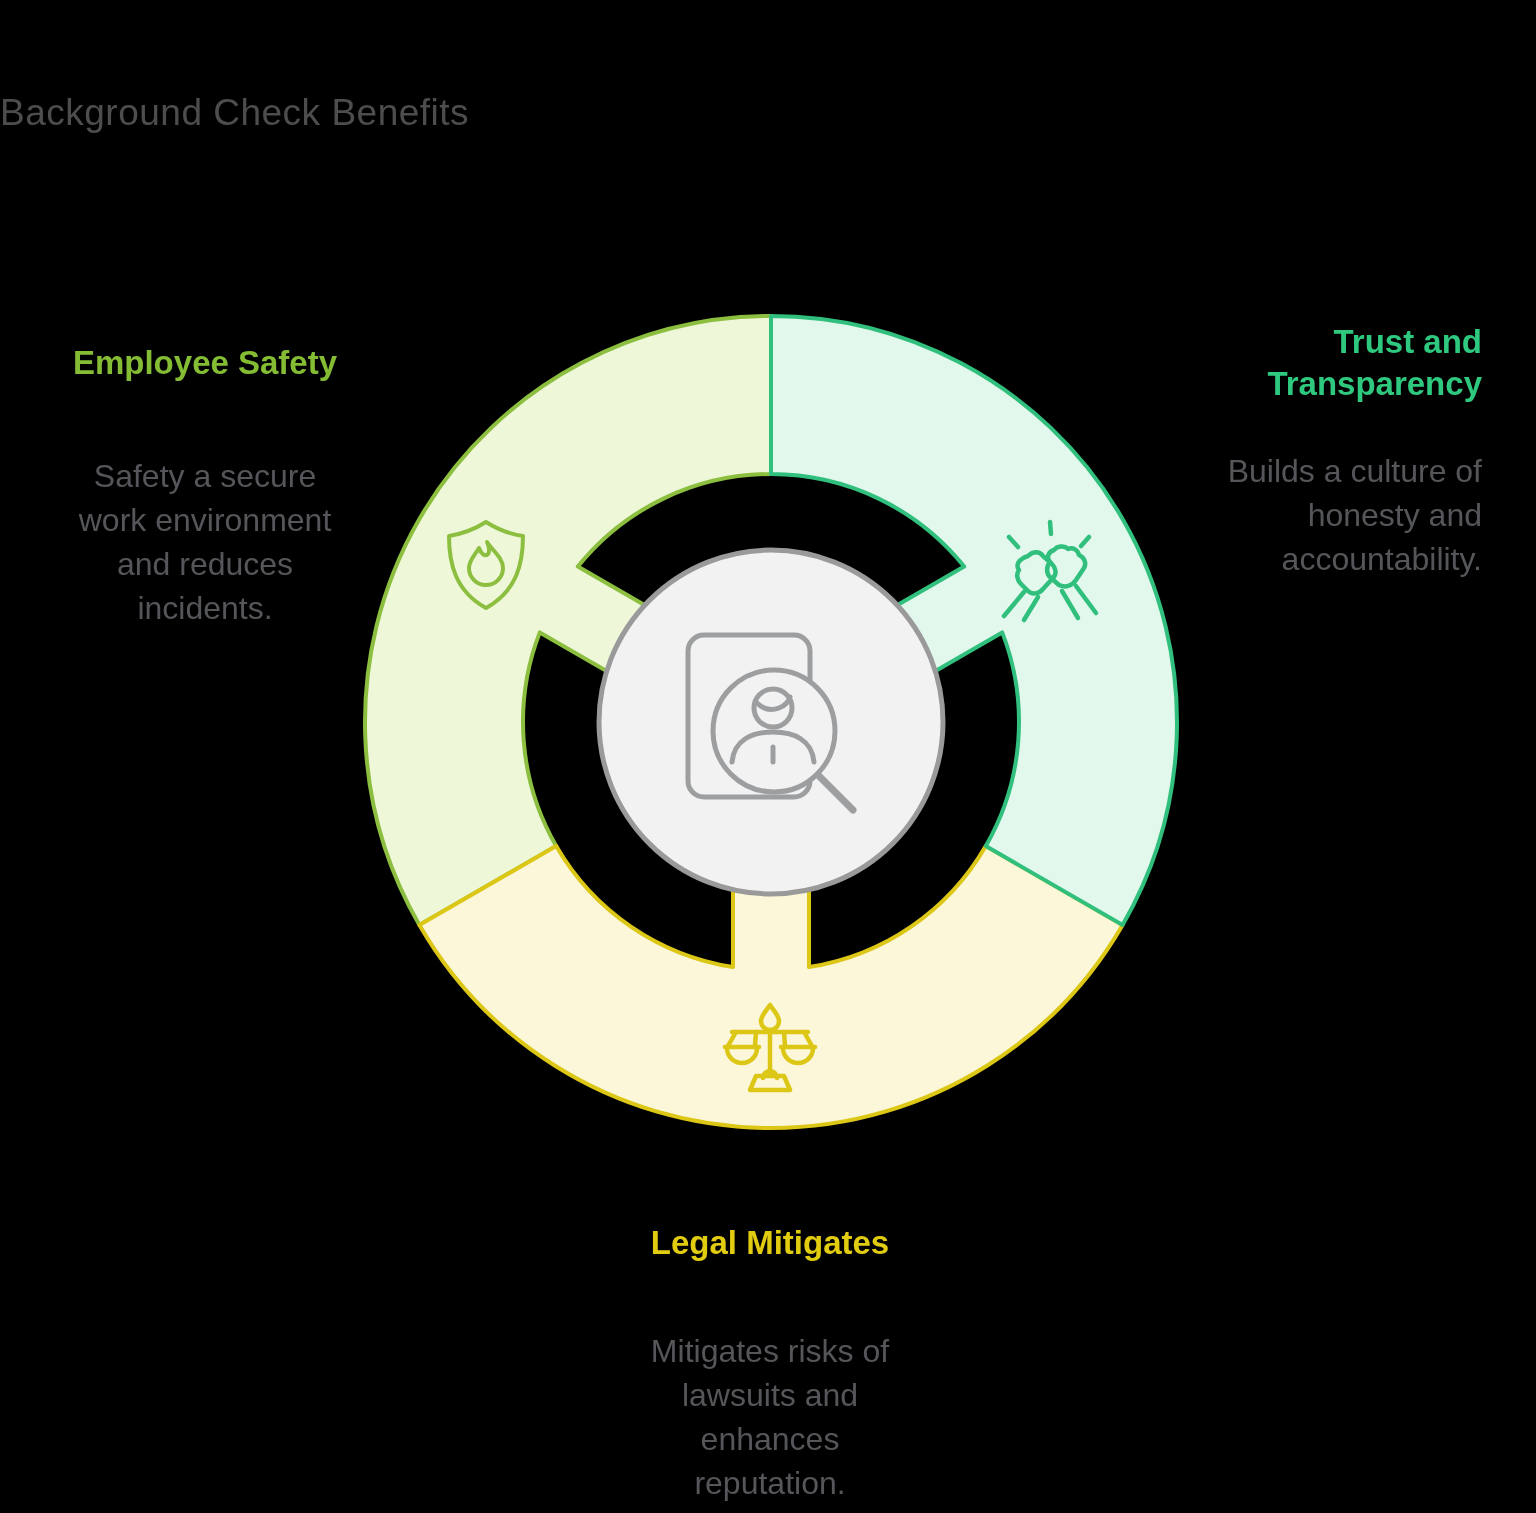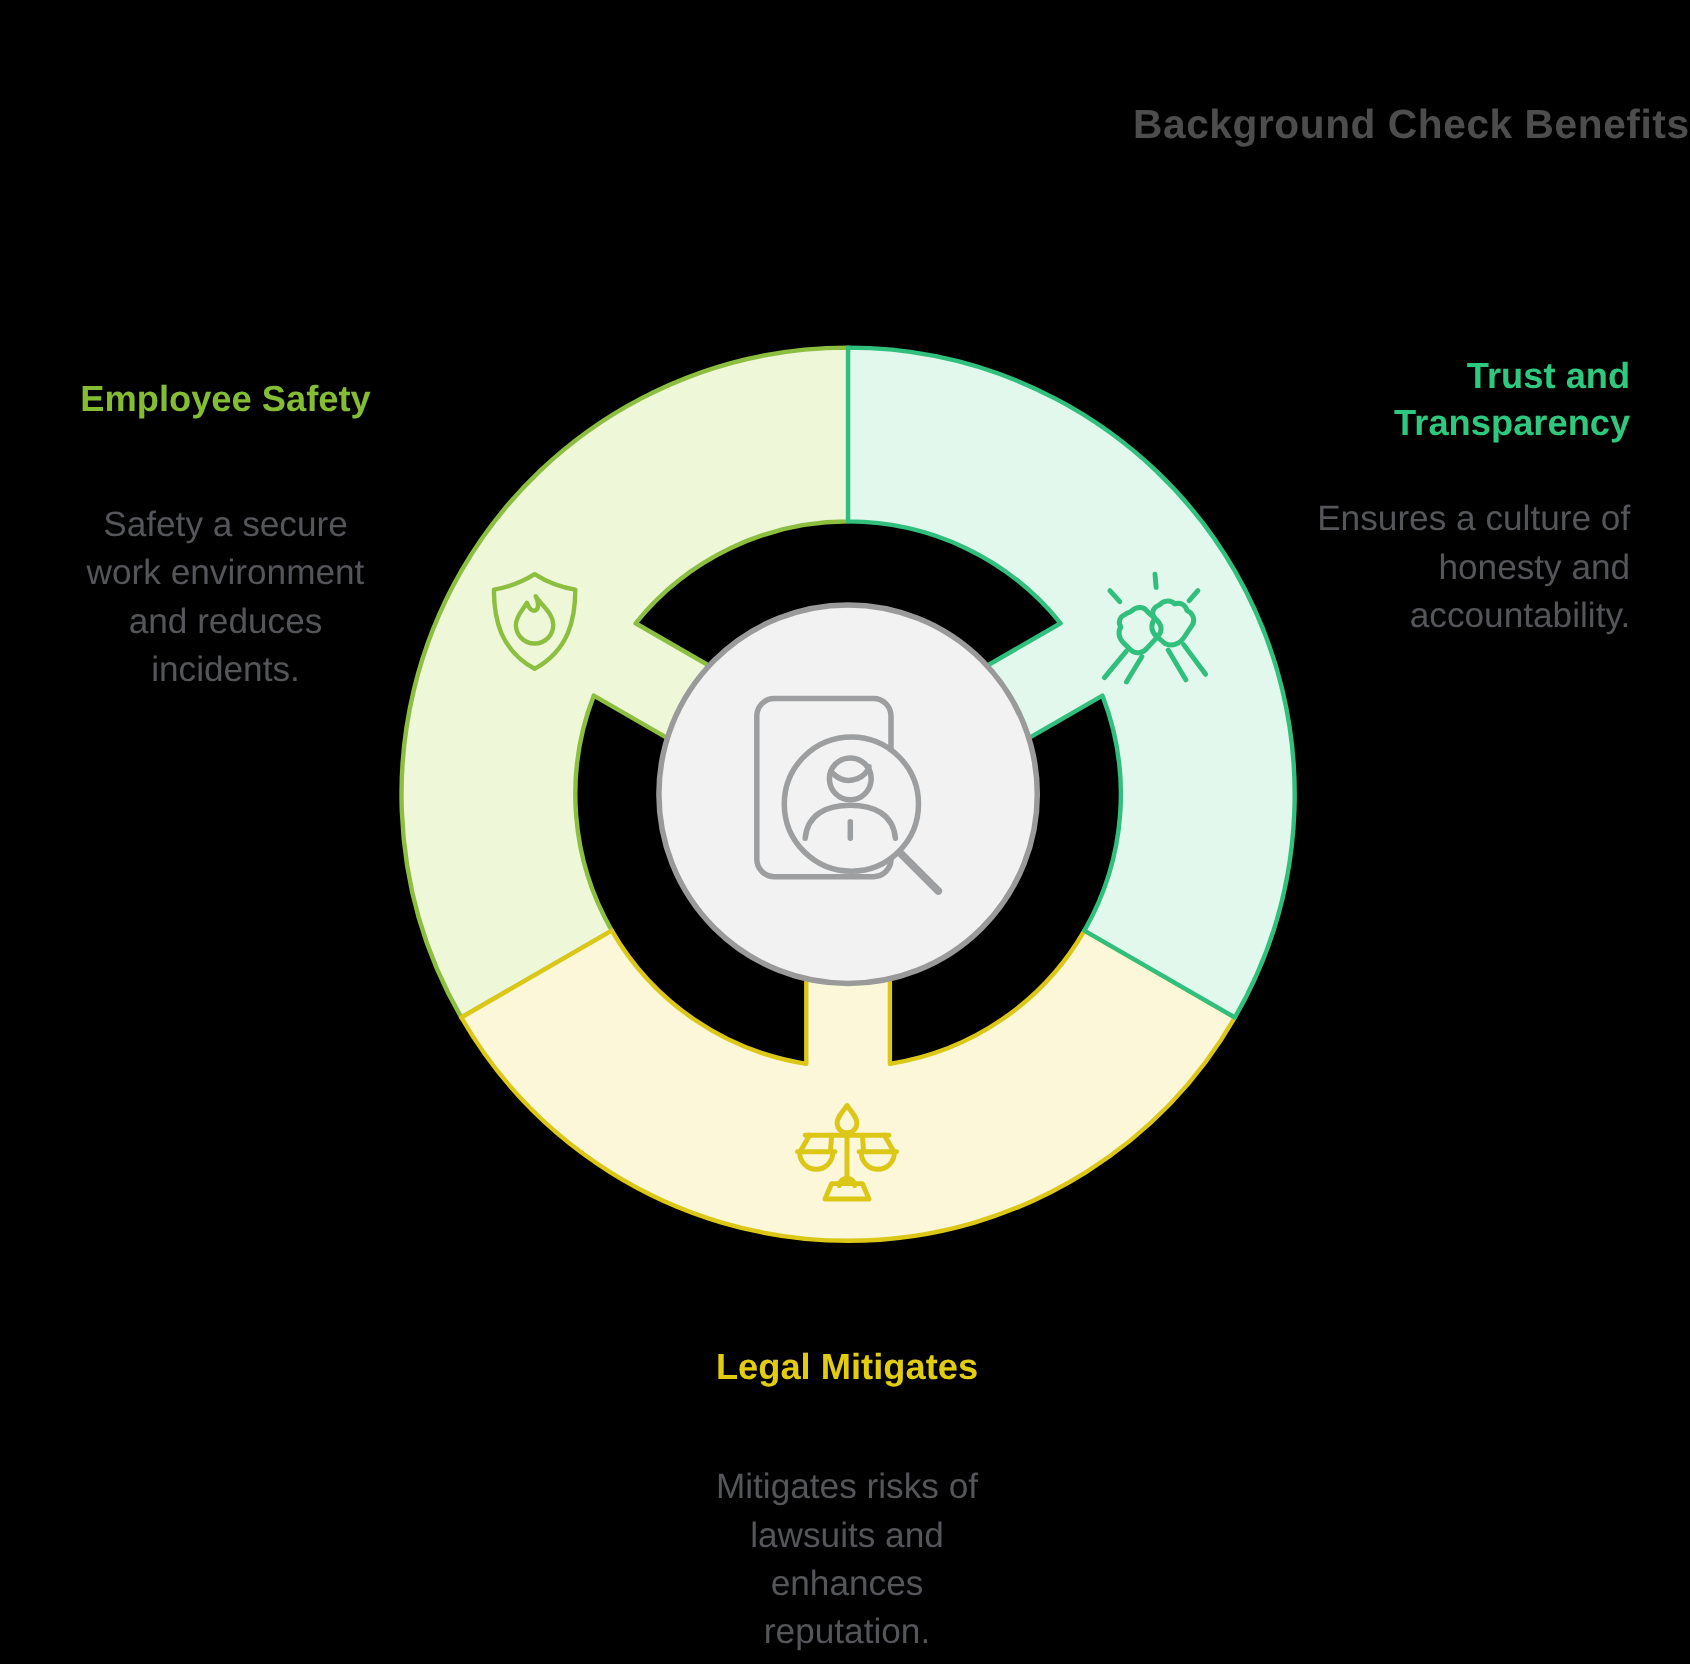--- a/index.html
+++ b/index.html
@@ -5,22 +5,22 @@
   html,body{margin:0;padding:0;background:#000;}
   body{
     position:relative;
     width:1536px;height:1513px;
     font-family:"Liberation Sans", sans-serif;
     overflow:hidden;
   }
   #stage{position:absolute;inset:0;}
   .main-title{
     position:absolute;left:0;top:92px;width:100%;
-    text-align:right;
-    font-size:37px;font-weight:bold;
+    text-align:left;
+    font-size:37px;font-weight:normal;
     color:var(--title-text);
     letter-spacing:0.5px;
   }
   .section{
     position:absolute;width:360px;
     text-align:center;
     font-size:32px;line-height:44px;
     color:var(--body-text);
     white-space:pre-line;
   }
@@ -104,21 +104,21 @@
     <div class="sec-title">Employee Safety</div>
     <div class="sec-body">Safety a secure
 work environment
 and reduces
 incidents.</div>
   </div>
 
   <div class="section section-trust">
     <div class="sec-title">Trust and
 Transparency</div>
-    <div class="sec-body">Ensures a culture of
+    <div class="sec-body">Builds a culture of
 honesty and
 accountability.</div>
   </div>
 
   <div class="section section-legal">
     <div class="sec-title">Legal Mitigates</div>
     <div class="sec-body">Mitigates risks of
 lawsuits and
 enhances
 reputation.</div>

